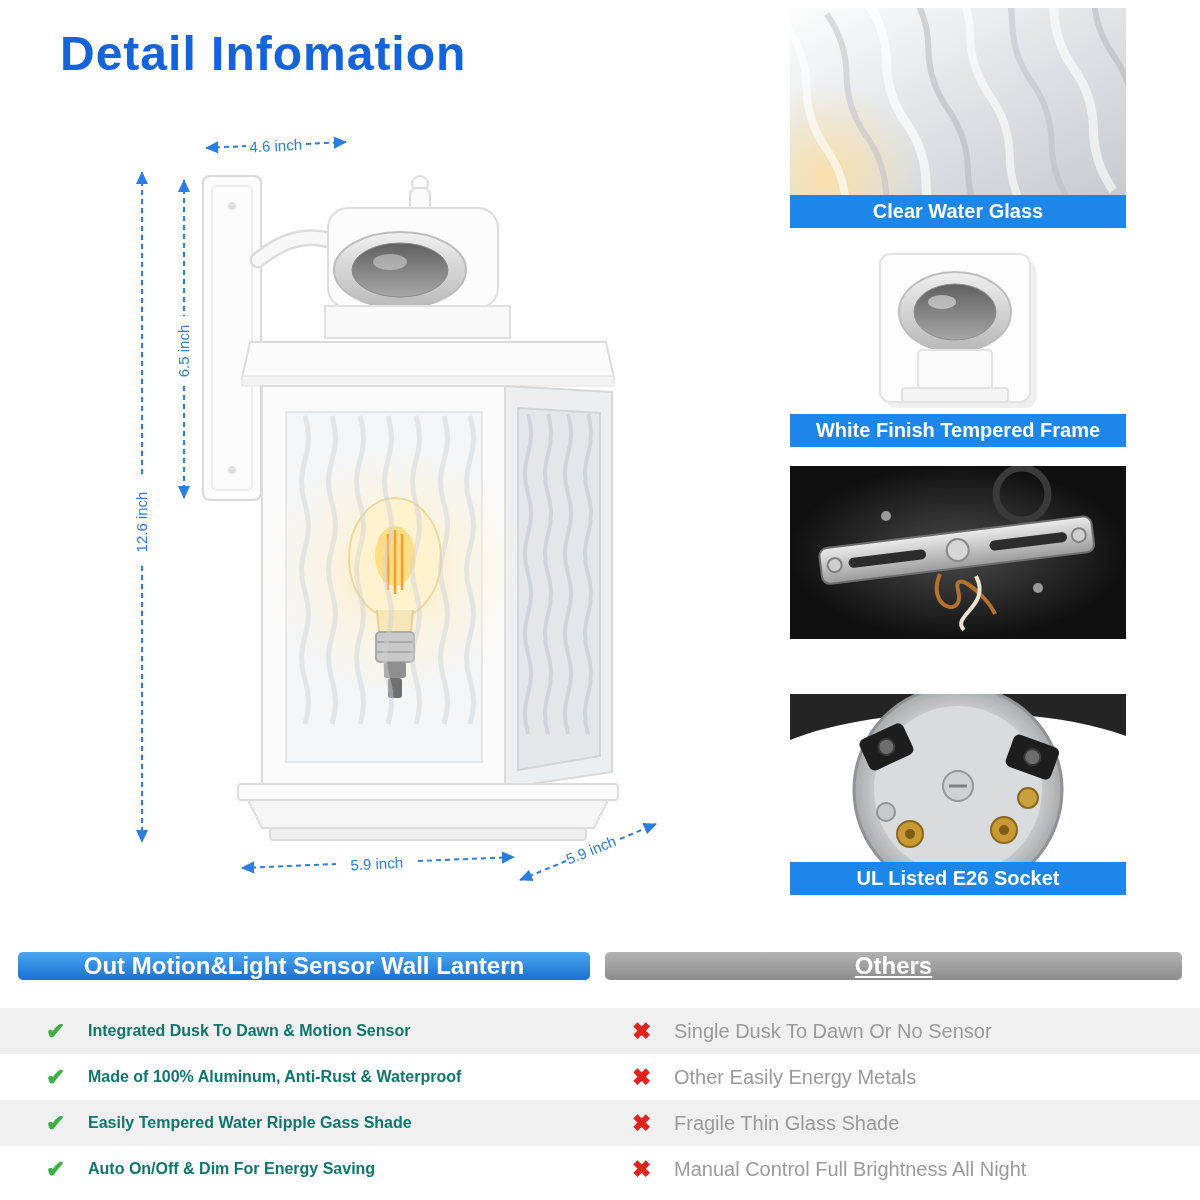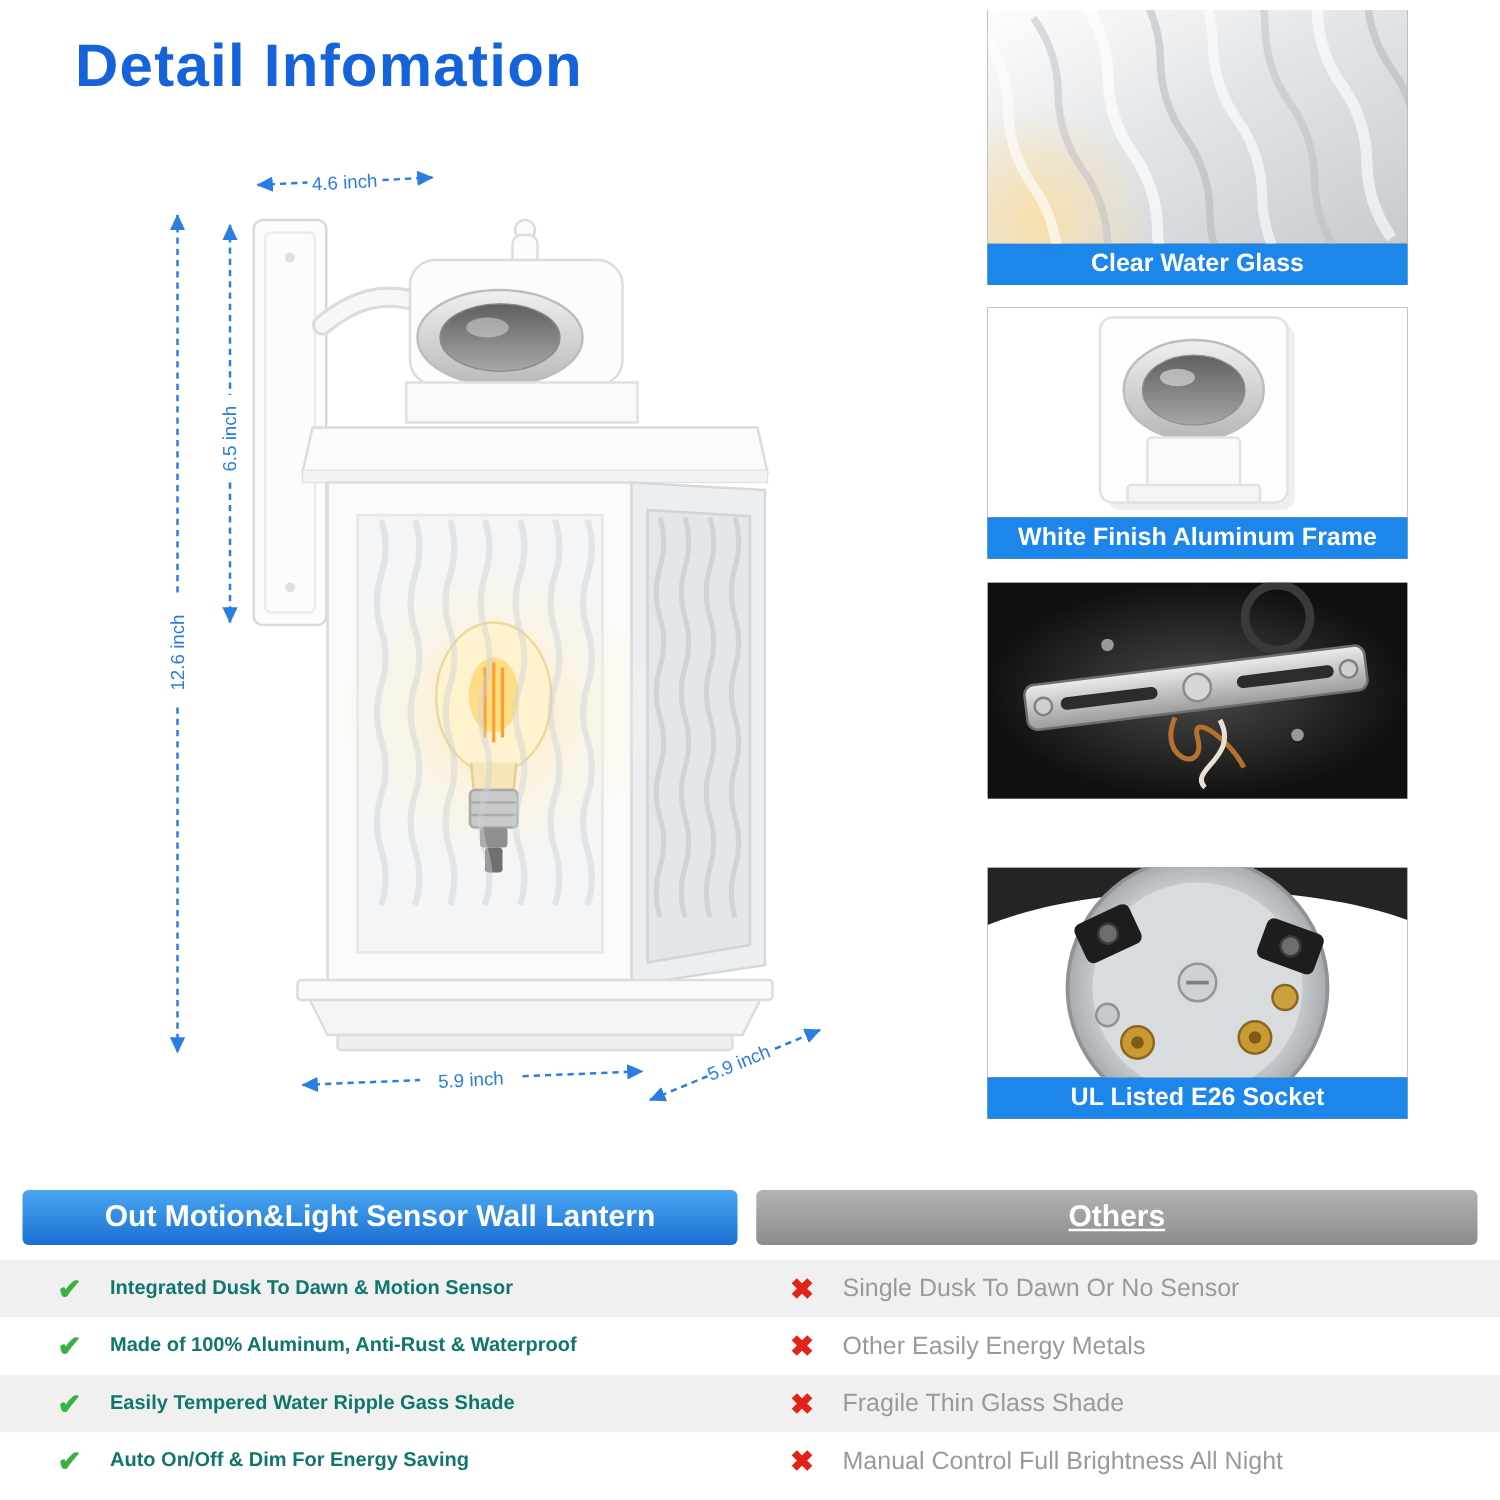--- a/index.html
+++ b/index.html
@@ -4,31 +4,31 @@
 <style>
   * { margin:0; padding:0; box-sizing:border-box; }
   body { background:#ffffff; font-family:"Liberation Sans", sans-serif; }
   .canvas { position:relative; width:1200px; height:1200px; background:#fff; overflow:hidden; }
 
   .page-title { position:absolute; left:60px; top:26px; font-size:48px; font-weight:bold;
     color:#1463db; letter-spacing:1px; }
 
   .main-visual { position:absolute; left:100px; top:120px; width:600px; height:790px; }
 
-  .card { position:absolute; left:790px; width:336px; background:#737373; }
+  .card { position:absolute; left:790px; width:336px; background:#000000; }
   .card-img { width:100%; overflow:hidden; }
   .card-label { height:33px; background:#1d86ea; color:#ffffff; display:flex; align-items:center;
     justify-content:center; font-size:20px; font-weight:bold; }
   #card1 { top:8px; }   #card1 .card-img { height:187px; }
   #card2 { top:246px; } #card2 .card-img { height:168px; }
   #card3 { top:466px; } #card3 .card-img { height:173px; }
   #card4 { top:694px; } #card4 .card-img { height:168px; }
 
   .comparison { position:absolute; left:0; top:952px; width:1200px; height:248px; }
-  .cmp-hdr { position:absolute; top:0; height:44px; border-radius:5px; display:flex;
+  .cmp-hdr { position:absolute; top:0; height:28px; border-radius:5px; display:flex;
     align-items:center; justify-content:center; color:#fff; font-weight:bold; font-size:24px; }
   .cmp-hdr-left { left:18px; width:572px; background:linear-gradient(180deg,#4aa7f1,#1a6fd2); }
   .cmp-hdr-right { left:605px; width:577px; background:linear-gradient(180deg,#b3b3b3,#8c8c8c);text-decoration:underline; }
 
   .cmp-row { position:absolute; left:0; width:1200px; height:46px; background:#ffffff; }
   .cmp-row.alt { background:#f0f0f0; }
   .row-0 { top:56px; } .row-1 { top:102px; } .row-2 { top:148px; } .row-3 { top:194px; }
   .cmp-cell { position:absolute; top:0; height:46px; display:flex; align-items:center; }
   .cmp-cell.left { left:46px; width:545px; }
   .cmp-cell.right { left:632px; width:550px; }
@@ -211,21 +211,21 @@
         <rect width="336" height="168" fill="#ffffff"></rect>
         <rect x="96" y="14" width="150" height="148" rx="10" fill="#efefef"></rect>
         <rect x="90" y="8" width="150" height="148" rx="10" fill="#fdfdfd" stroke="#e2e2e2" stroke-width="2"></rect>
         <ellipse cx="165" cy="66" rx="56" ry="40" fill="url(#c2silver)" stroke="#bdbdbd" stroke-width="2"></ellipse>
         <ellipse cx="165" cy="66" rx="41" ry="28" fill="url(#c2dome)" stroke="#8e8e8e"></ellipse>
         <ellipse cx="152" cy="56" rx="14" ry="7" fill="#e6e6e6" opacity="0.6"></ellipse>
         <rect x="128" y="104" width="74" height="40" rx="4" fill="#fafafa" stroke="#e2e2e2" stroke-width="2"></rect>
         <rect x="112" y="142" width="106" height="14" rx="3" fill="#f4f4f4" stroke="#e2e2e2" stroke-width="2"></rect>
       </svg>
     </div>
-    <div class="card-label">White Finish Aluminum Frame</div>
+    <div class="card-label">White Finish Tempered Frame</div>
   </div>
 
   <div class="card" id="card3">
     <div class="card-img">
       <svg width="336" height="173" viewBox="0 0 336 173">
         <defs>
           <radialGradient id="c3v">
             <stop offset="0" stop-color="#4a4a4a"></stop>
               <stop offset="1" stop-color="#101010"></stop>
           </radialGradient>

